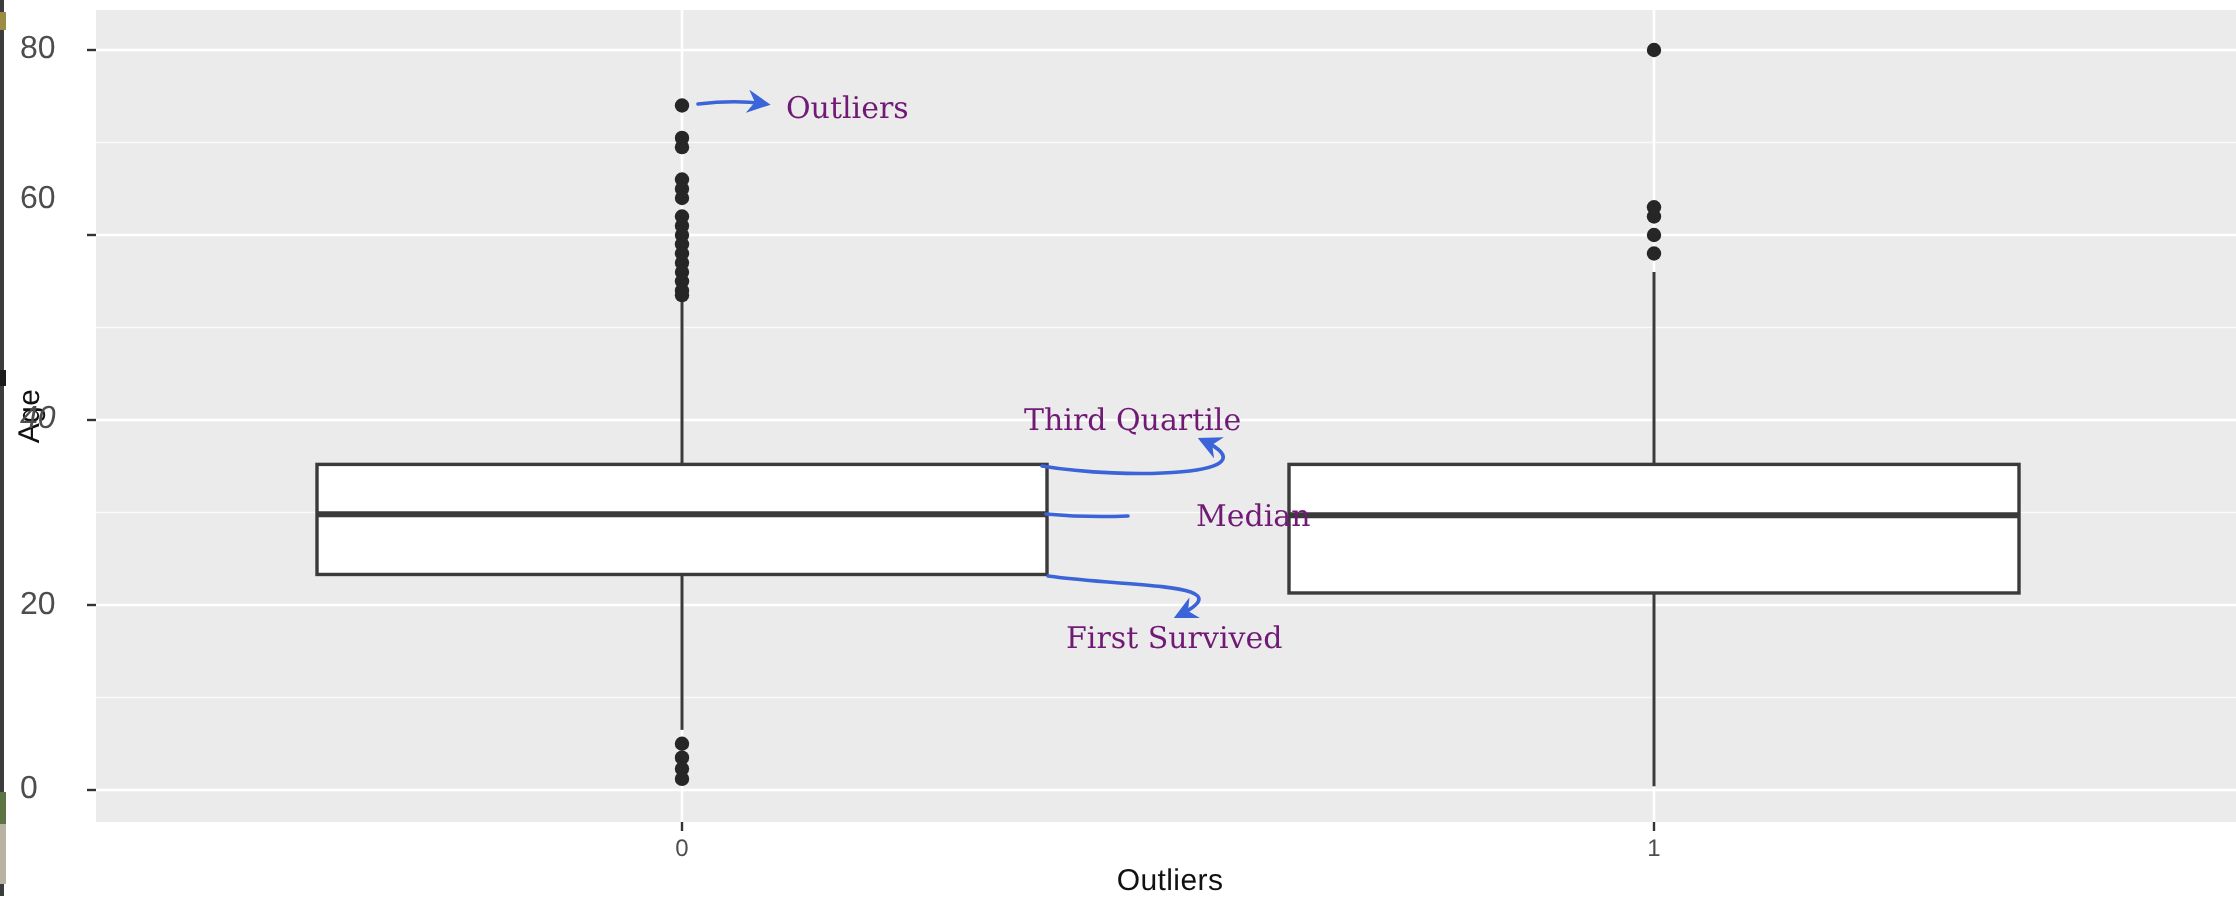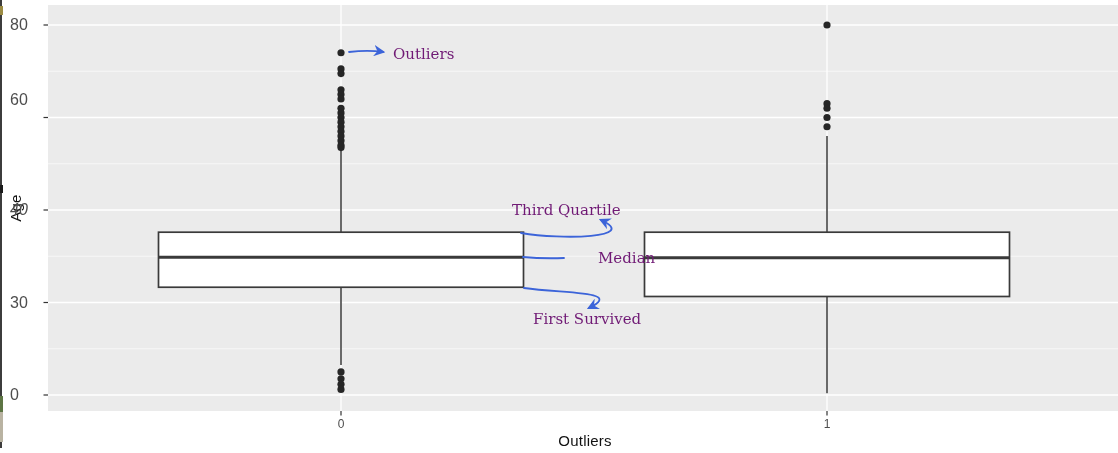--- a/index.html
+++ b/index.html
@@ -122,21 +122,21 @@
       <path d="M523,257 C539,258.5 551,258.5 564,258" stroke="#3c64d9"></path>
       <path d="M524,288 C567,294 623,291 589,308" marker-end="url(#arrowhead)" stroke="#3c64d9"></path>
     </g>
   </svg>
 
   <div class="axis-title" id="y-axis-title">Age</div>
   <div class="axis-title" id="x-axis-title">Outliers</div>
 
   <div id="tick-labels">
       <div class="ytick" style="top: 388px;">0</div>
-      <div class="ytick" style="top: 295.5px;">30</div>
+      <div class="ytick" style="top: 295.5px;">20</div>
       <div class="ytick" style="top: 203px; font-style: italic;">40</div>
       <div class="ytick" style="top: 93px;">60</div>
       <div class="ytick" style="top: 18px;">80</div>
       <div class="xtick" style="left: 326px;">0</div>
       <div class="xtick" style="left: 812px;">1</div>
     </div>
 
   <div class="annot" id="annot-outliers">Outliers</div>
   <div class="annot" id="annot-third-quartile">Third Quartile</div>
   <div class="annot" id="annot-median">Median</div>

